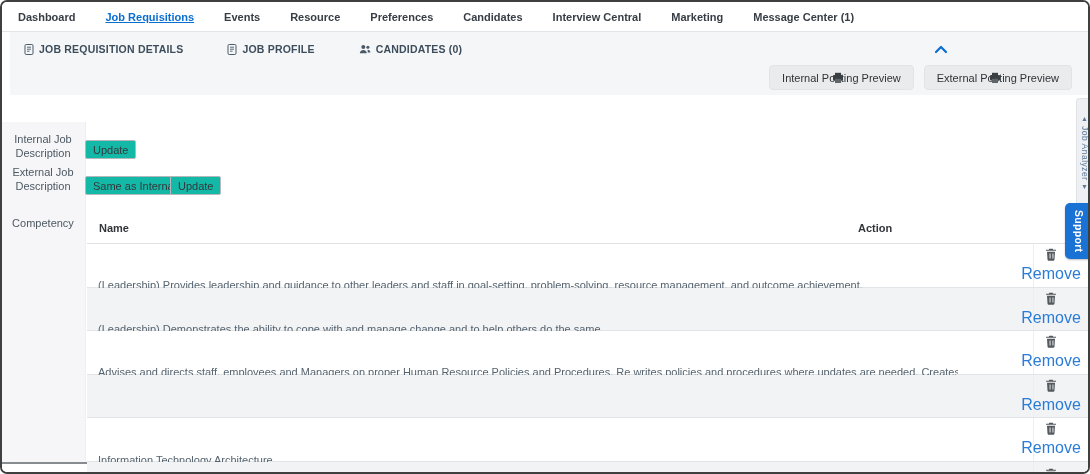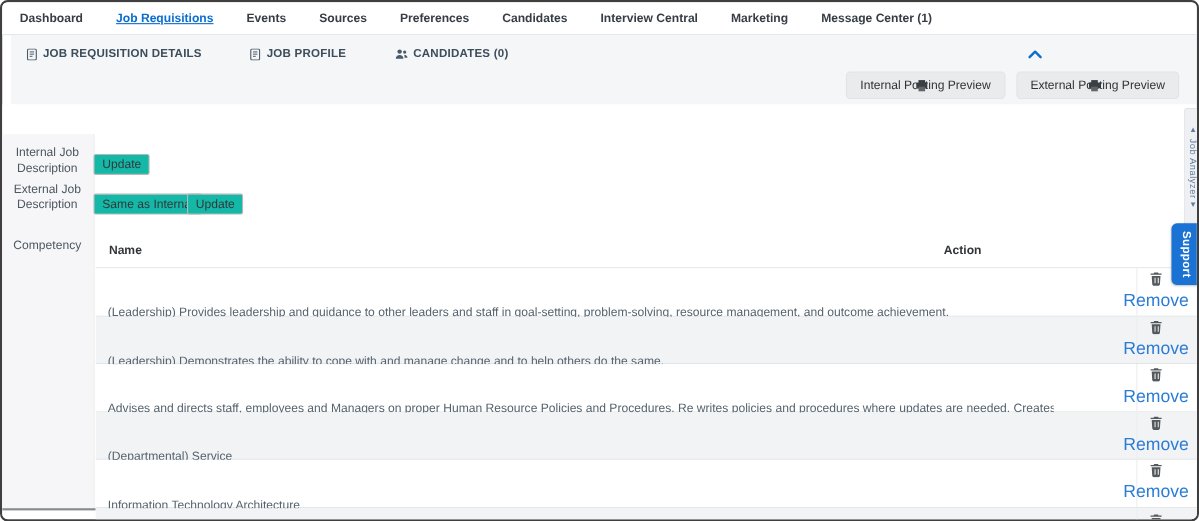--- a/index.html
+++ b/index.html
@@ -175,21 +175,21 @@
 </style>
 </head>
 <body>
 
 <div class="frame">
 
   <div class="topnav">
     <span class="nav-item">Dashboard</span>
     <span class="nav-item active">Job Requisitions</span>
     <span class="nav-item">Events</span>
-    <span class="nav-item">Sources</span>
+    <span class="nav-item">Resource</span>
     <span class="nav-item">Preferences</span>
     <span class="nav-item">Candidates</span>
     <span class="nav-item">Interview Central</span>
     <span class="nav-item">Marketing</span>
     <span class="nav-item">Message Center (1)</span>
   </div>
 
   <div class="subheader">
     <div class="section-tabs">
       <span class="section-tab">
@@ -305,21 +305,20 @@
           <span class="trash-btn">
             <svg width="12" height="13" viewBox="0 0 12 13">
                 <path fill="#54595e" d="M4.2.8h3.6l.4.9H11v1.1H1V1.7h2.8l.4-.9zM2 3.8h8l-.5 7.6c-.1.8-.7 1.4-1.5 1.4H4c-.8 0-1.4-.6-1.5-1.4L2 3.8zm2.6 1.7v5h.9v-5h-.9zm2.9 0v5h.9v-5h-.9z"></path>
               </svg>
           </span>
           <a class="remove-link">Remove</a>
         </span>
       </div>
 
       <div class="trow alt">
-        <span class="cell-name">(Departmental) Service</span>
         <span class="col-divider"></span>
         <span class="action-cell">
           <span class="trash-btn">
             <svg width="12" height="13" viewBox="0 0 12 13">
                 <path fill="#54595e" d="M4.2.8h3.6l.4.9H11v1.1H1V1.7h2.8l.4-.9zM2 3.8h8l-.5 7.6c-.1.8-.7 1.4-1.5 1.4H4c-.8 0-1.4-.6-1.5-1.4L2 3.8zm2.6 1.7v5h.9v-5h-.9zm2.9 0v5h.9v-5h-.9z"></path>
               </svg>
           </span>
           <a class="remove-link">Remove</a>
         </span>
       </div>

